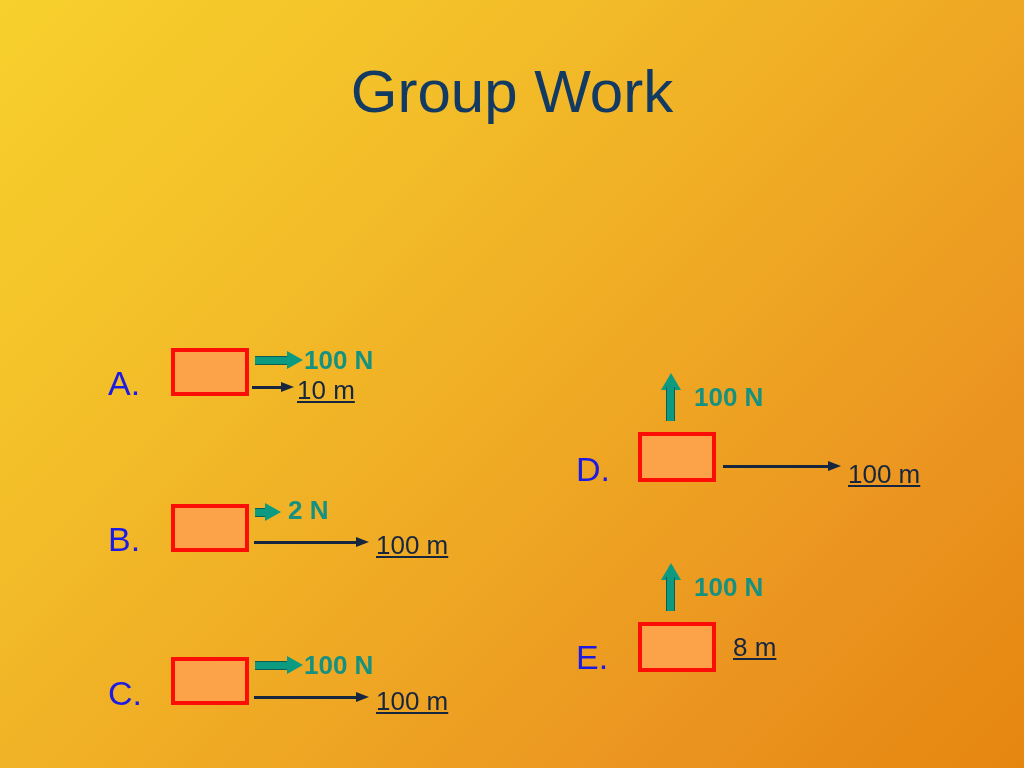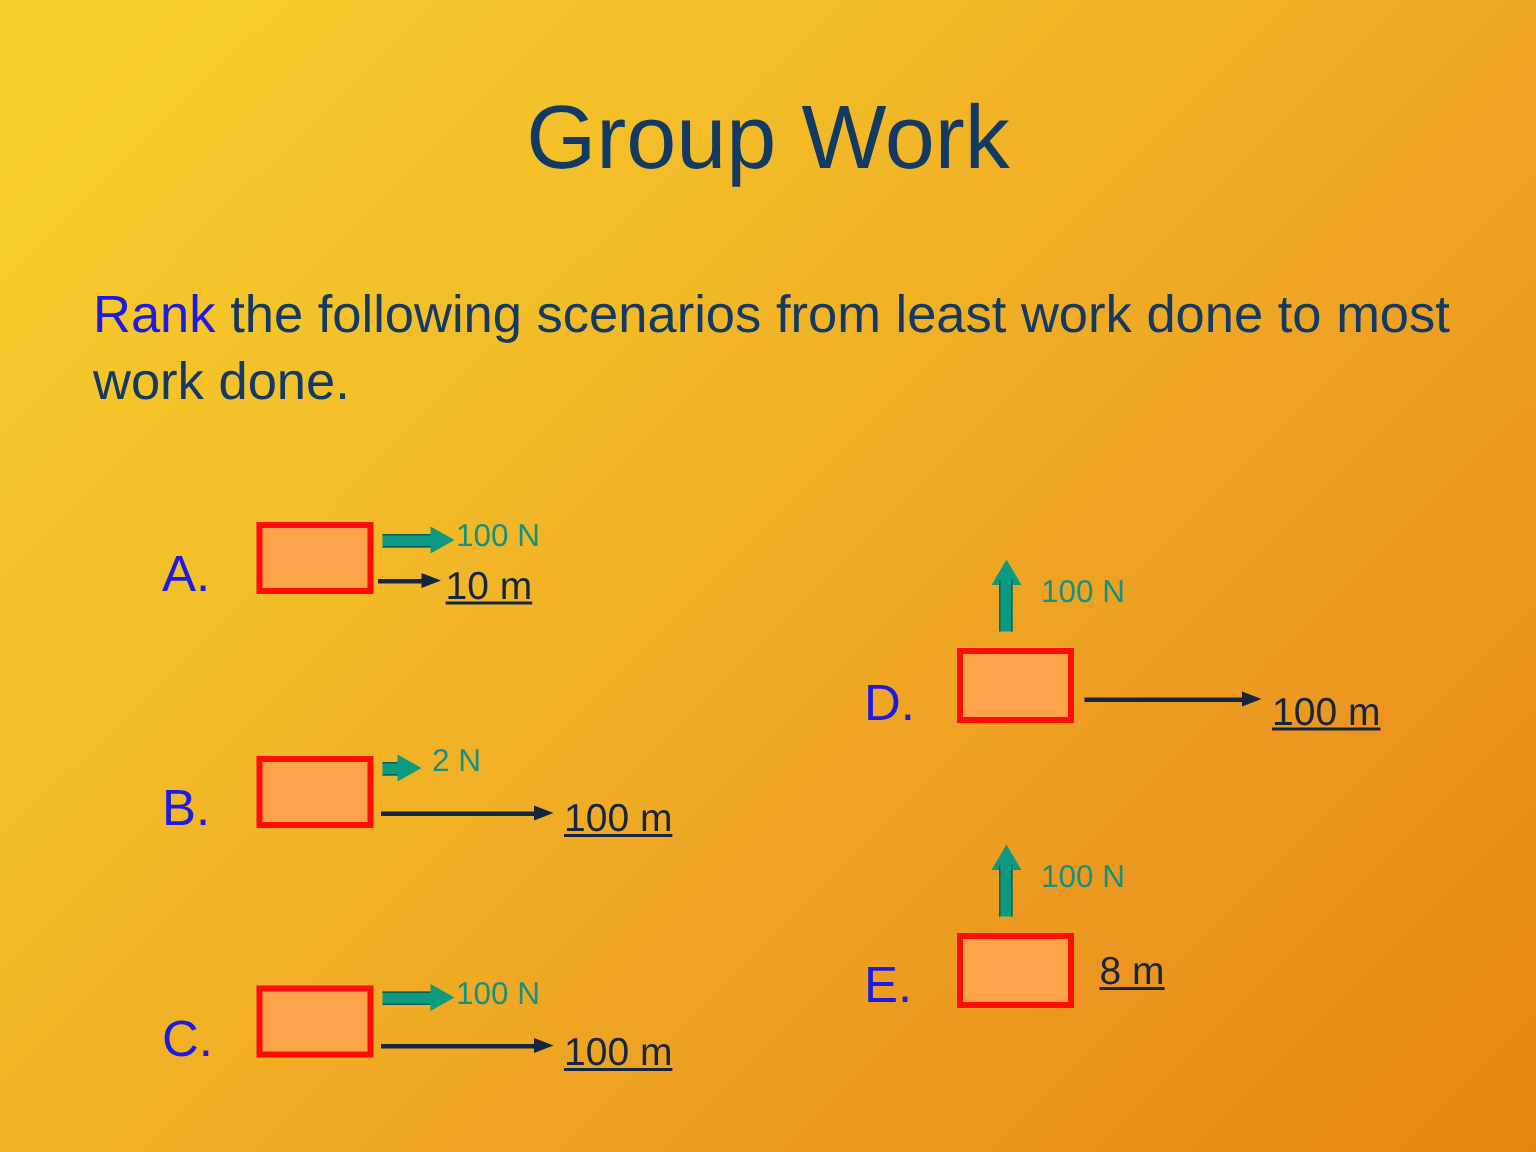--- a/index.html
+++ b/index.html
@@ -121,24 +121,24 @@
     width: 0;
     height: 0;
     border-left: 10px solid transparent;
     border-right: 10px solid transparent;
     border-bottom: 17px solid #0C9B80;
   }
 
   .force-label {
     position: absolute;
     color: #169180;
-    font-size: 21px;
+    font-size: 26px;
     line-height: 1;
     white-space: nowrap;
-    font-weight: normal;
+    font-weight: bold;
   }
 
   
   .disp-arrow {
     position: absolute;
     height: 10px;
   }
   .disp-arrow .shaft {
     position: absolute;
     left: 0;
@@ -167,21 +167,20 @@
     text-decoration: underline;
   }
 </style>
 </head>
 <body>
 
 <div id="slide">
 
   <div id="title">Group Work</div>
 
-  <div id="prompt"><span class="kw">Rank</span><span> the following scenarios from least work done to most work done.</span></div>
 
   <div class="scenario">
     <div class="letter" style="left:108px; top:366px;">A.</div>
 
     <div class="box" style="left:171px; top:348px; width:78px; height:48px;"></div>
 
     <div class="force-arrow-h" style="left:255px; top:351px; width:48px;">
       <div class="shaft" style="width:34px;"></div>
       <div class="head"></div>
     </div>

